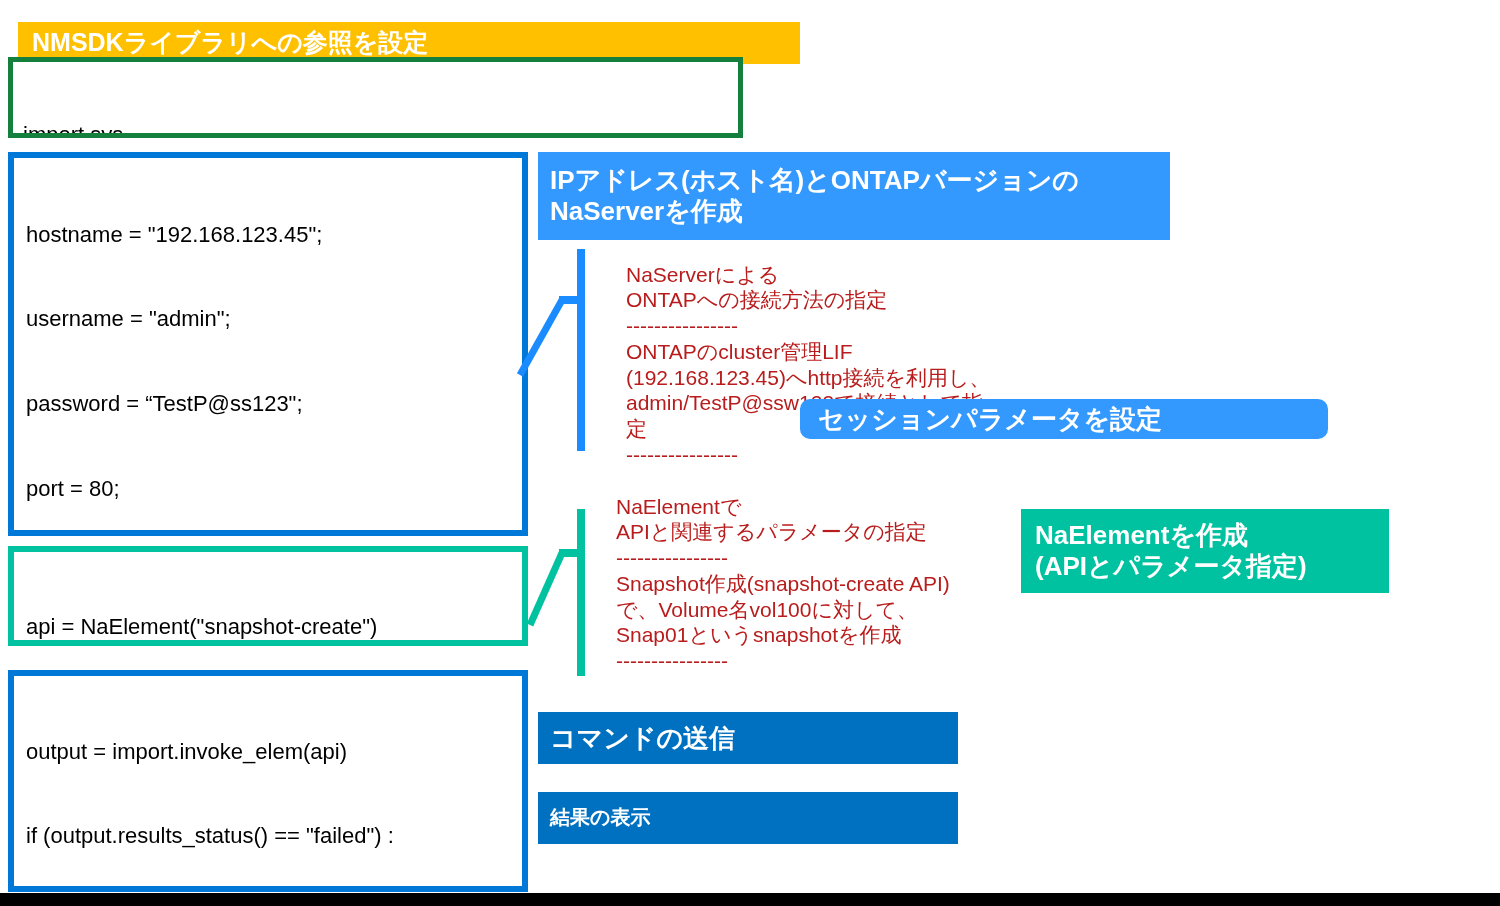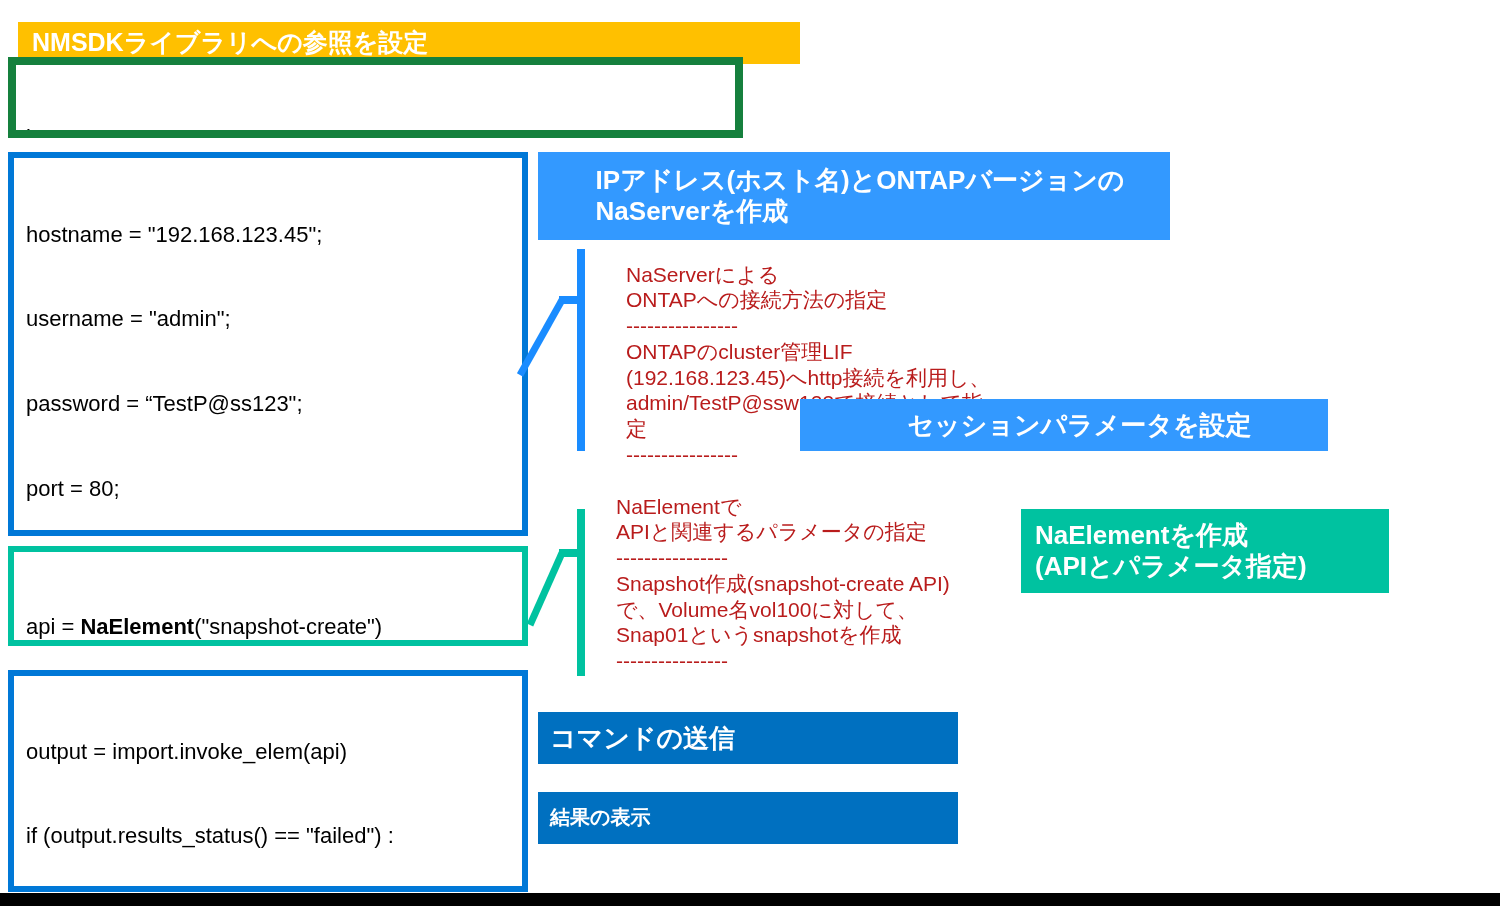--- a/index.html
+++ b/index.html
@@ -17,38 +17,38 @@
     color:#ffffff;
     font-weight:bold;
     line-height:1.18;
     display:flex;
     align-items:center;
     box-sizing:border-box;
   }
   .banner span{display:block;white-space:pre-line;}
 
   .banner-yellow{background:#FFC000;}
-  .banner-blue-light{background:#3399FF;justify-content:center;}
+  .banner-blue-light{background:#3399FF;}
   .banner-blue-dark{background:#0070C0;}
   .banner-green{background:#00C2A0;}
 
   
   .codebox{
     position:absolute;
     background:#ffffff;
     box-sizing:border-box;
     color:#000000;
     line-height:1.285;
     white-space:pre;
     overflow:hidden;
   }
   .codebox .code{display:block;}
-  .codebox b{font-weight:bold;}
+  .codebox b{font-weight:normal;}
 
-  .box-orange{border:8px solid #15803d;}
+  .box-orange{border:5px solid #15803d;}
   .box-blue{border:6px solid #0078D7;}
   .box-green{border:6px solid #00C2A0;}
 
   
   .note{
     position:absolute;
     color:#b91c1c;
     line-height:1.225;
     white-space:pre-line;
     box-sizing:border-box;
@@ -135,21 +135,21 @@
     <span>NaServerによる
 ONTAPへの接続方法の指定
 ----------------
 ONTAPのcluster管理LIF
 (192.168.123.45)へhttp接続を利用し、
 admin/TestP@ssw123で接続として指
 定
 ----------------</span>
   </div>
 
-  <div class="banner banner-blue-light" style="left:800px;top:399px;width:528px;height:52px;padding-left:31px;font-size:26px;">
+  <div class="banner banner-blue-light" style="left:800px;top:399px;width:528px;height:40px;padding-left:18px;font-size:26px;border-radius:10px;">
     <span>セッションパラメータを設定</span>
   </div>
 
   <div class="note" style="left:616px;top:468px;width:470px;font-size:21px;">
     <span>NaElementで
 APIと関連するパラメータの指定
 ----------------
 Snapshot作成(snapshot-create API)
 で、Volume名vol100に対して、
 Snap01というsnapshotを作成

